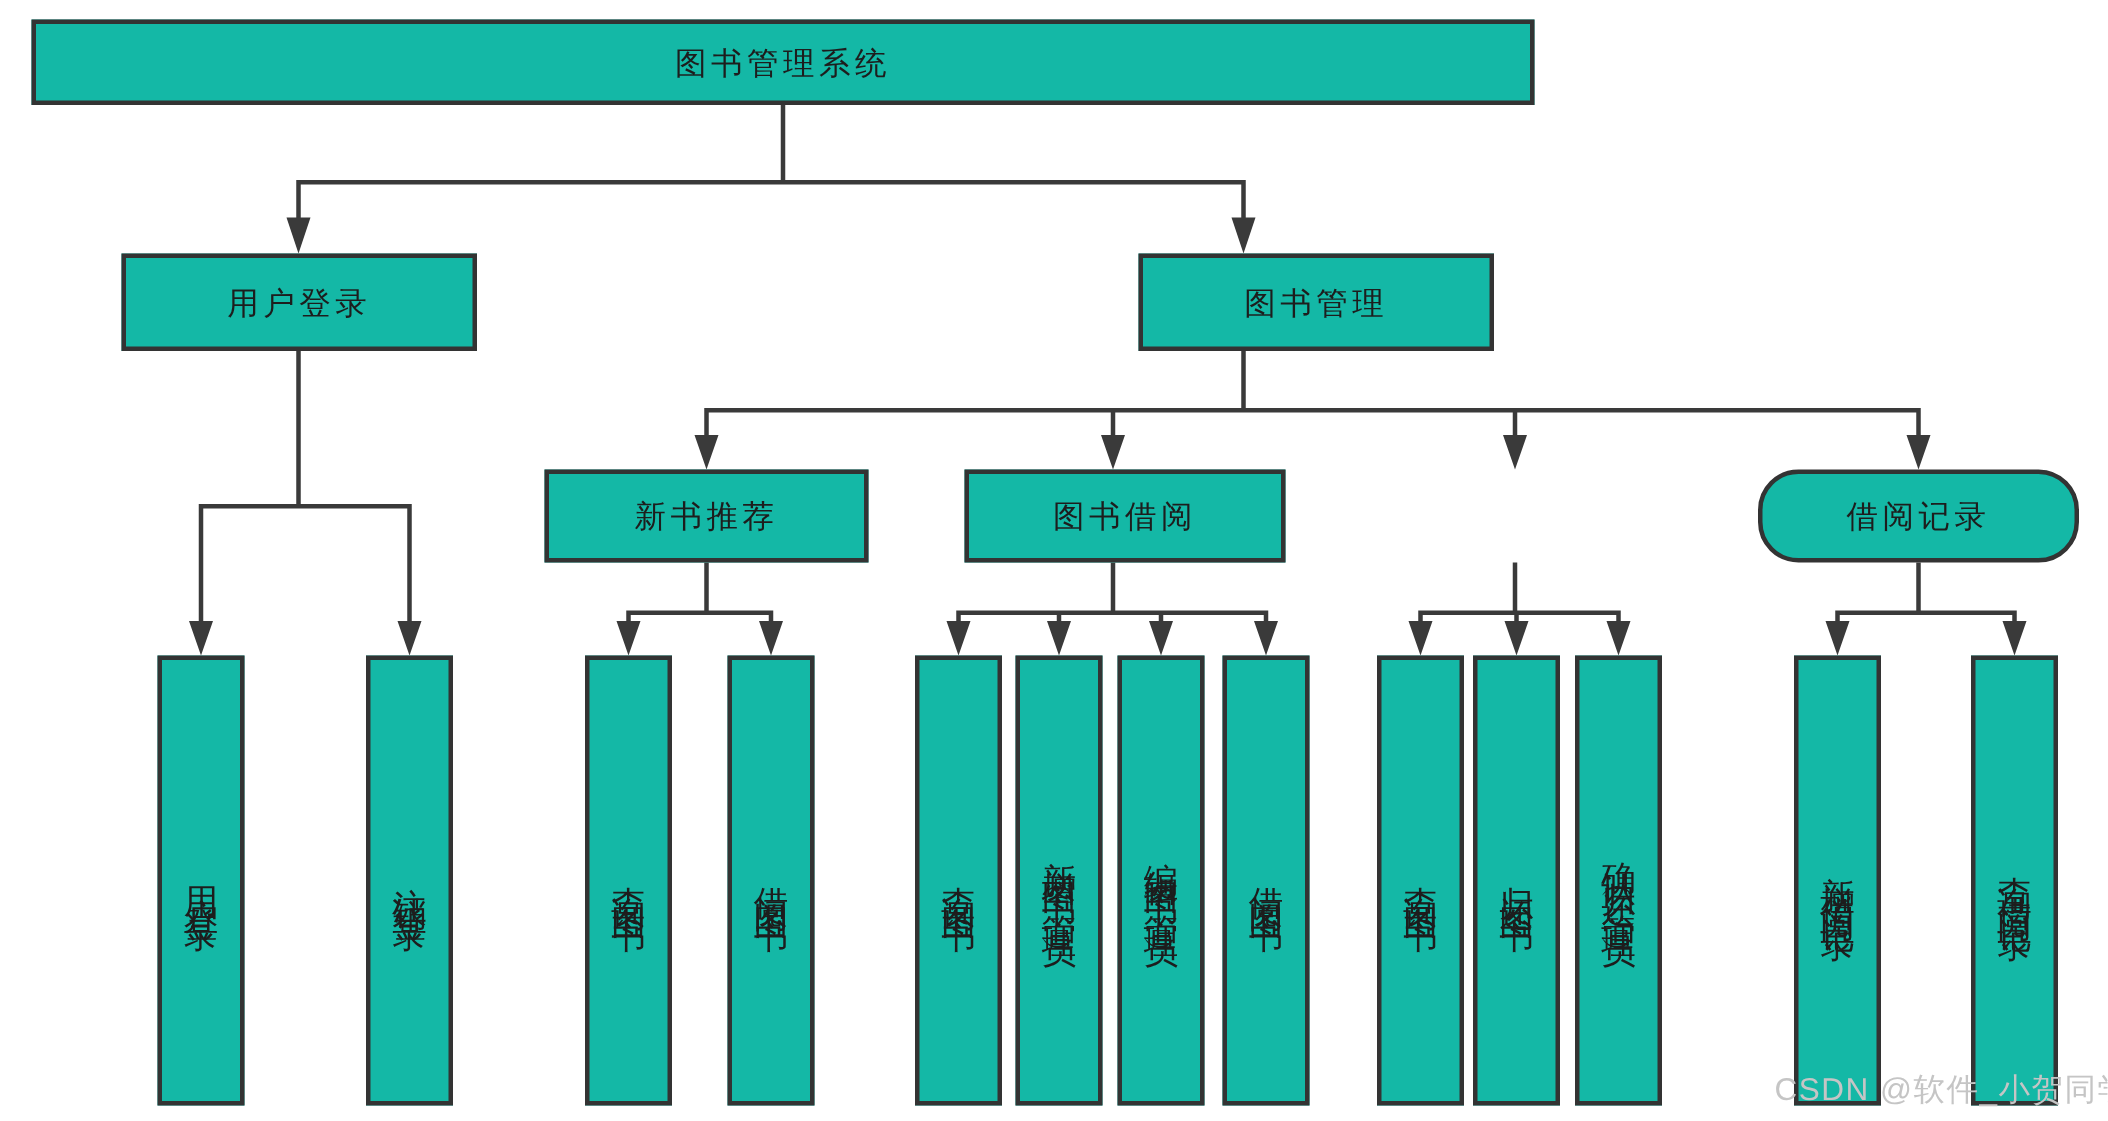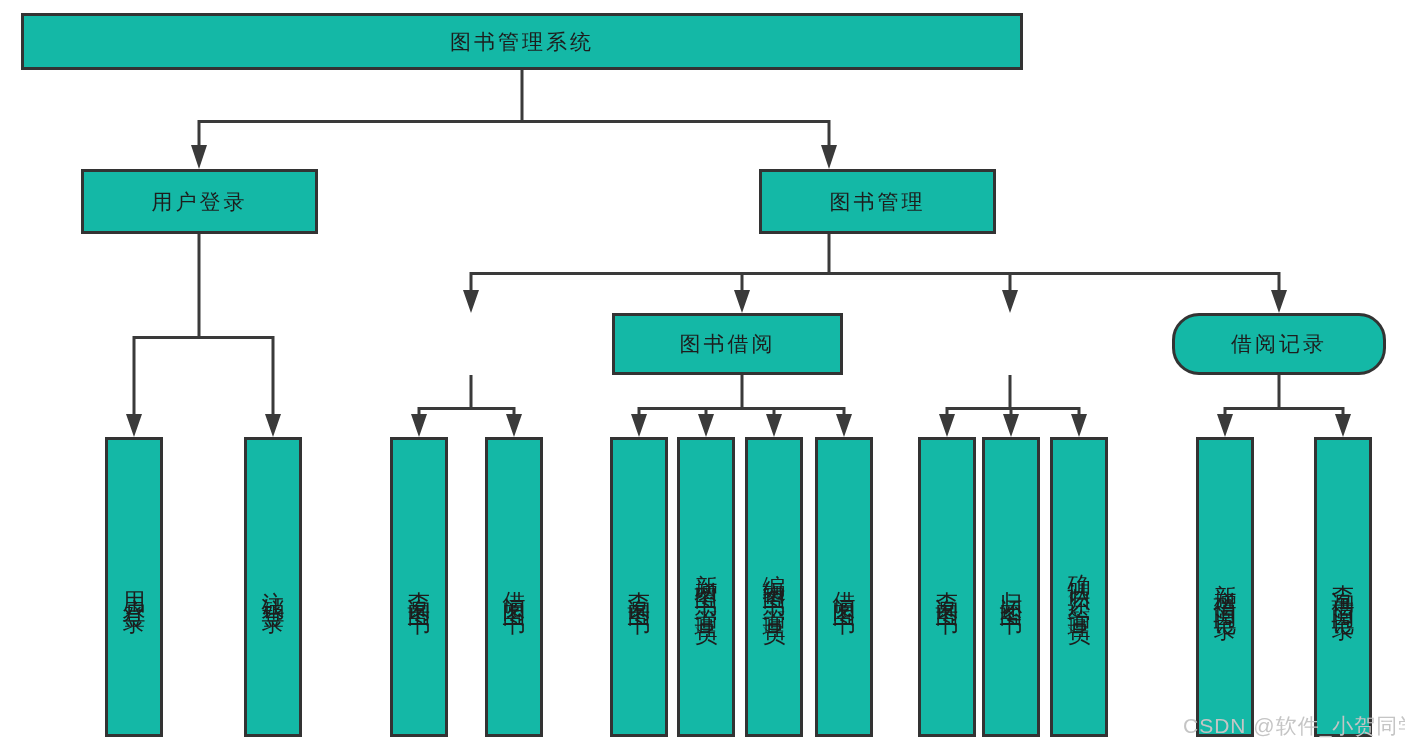--- a/index.html
+++ b/index.html
@@ -70,21 +70,22 @@
              M939 414 L955 414 L947 437 Z  M1003 414 L1019 414 L1011 437 Z
              M1071 414 L1087 414 L1079 437 Z
              M1217 414 L1233 414 L1225 437 Z  M1335 414 L1351 414 L1343 437 Z"></path>
   </svg>
 
   <div class="box" style="left:21px;top:13px;width:1002px;height:57px;">图书管理系统</div>
 
   <div class="box" style="left:81px;top:169px;width:237px;height:65px;">用户登录</div>
   <div class="box" style="left:711px;top:169px;width:237px;height:65px;margin-left:48px;">图书管理</div>
 
-  <div class="box" style="left:612px;top:313px;width:231px;height:62px;">图书借阅</div>
+  <div class="box" style="left:363px;top:313px;width:216px;height:62px;">新书推荐</div>
+  <div class="box" style="left:643px;top:313px;width:214px;height:62px;">图书借阅</div>
   <div class="box" style="left:1172px;top:313px;width:214px;height:62px;border-radius:27px;">借阅记录</div>
 
   <div class="box vert" style="left:105px;top:437px;width:58px;height:300px;">用户登录</div>
   <div class="box vert" style="left:244px;top:437px;width:58px;height:300px;">注销登录</div>
 
   <div class="box vert" style="left:390px;top:437px;width:58px;height:300px;">查询图书</div>
   <div class="box vert" style="left:485px;top:437px;width:58px;height:300px;">借阅图书</div>
 
   <div class="box vert" style="left:610px;top:437px;width:58px;height:300px;">查询图书</div>
   <div class="box vert" style="left:677px;top:437px;width:58px;height:300px;">新增图书（管理员）</div>

